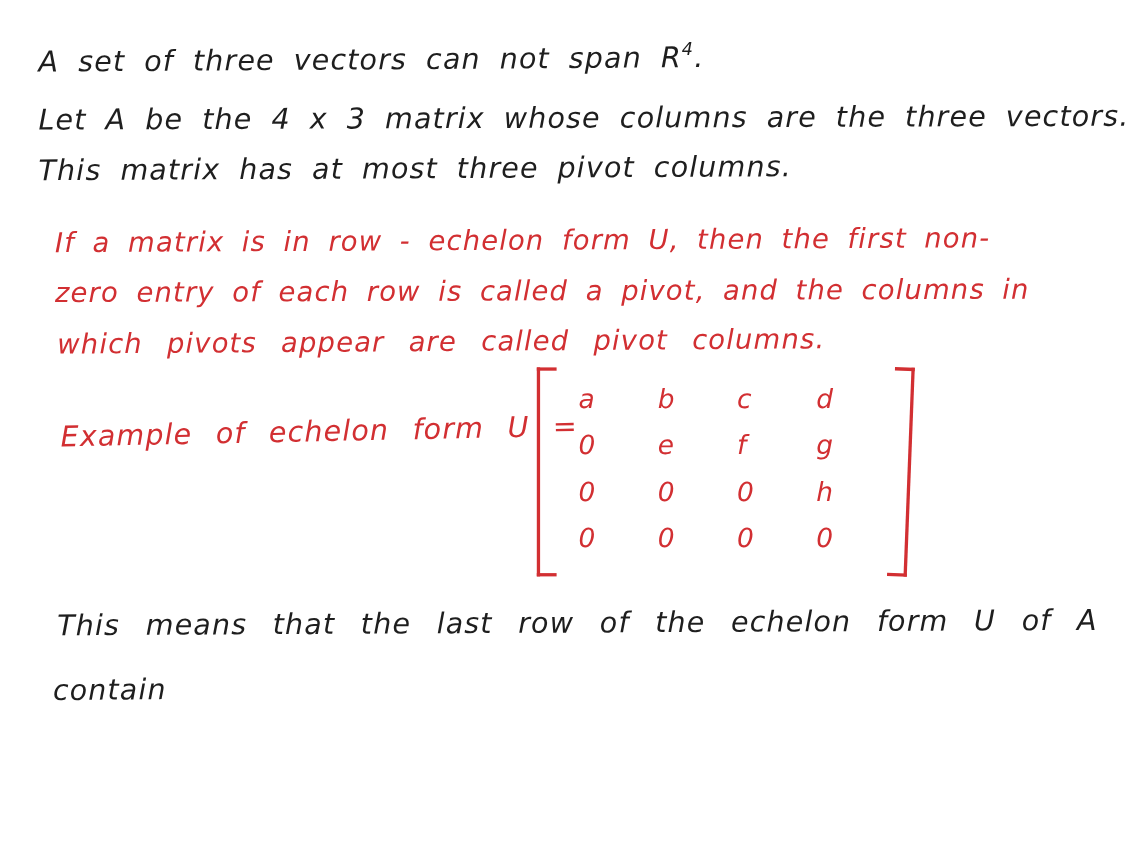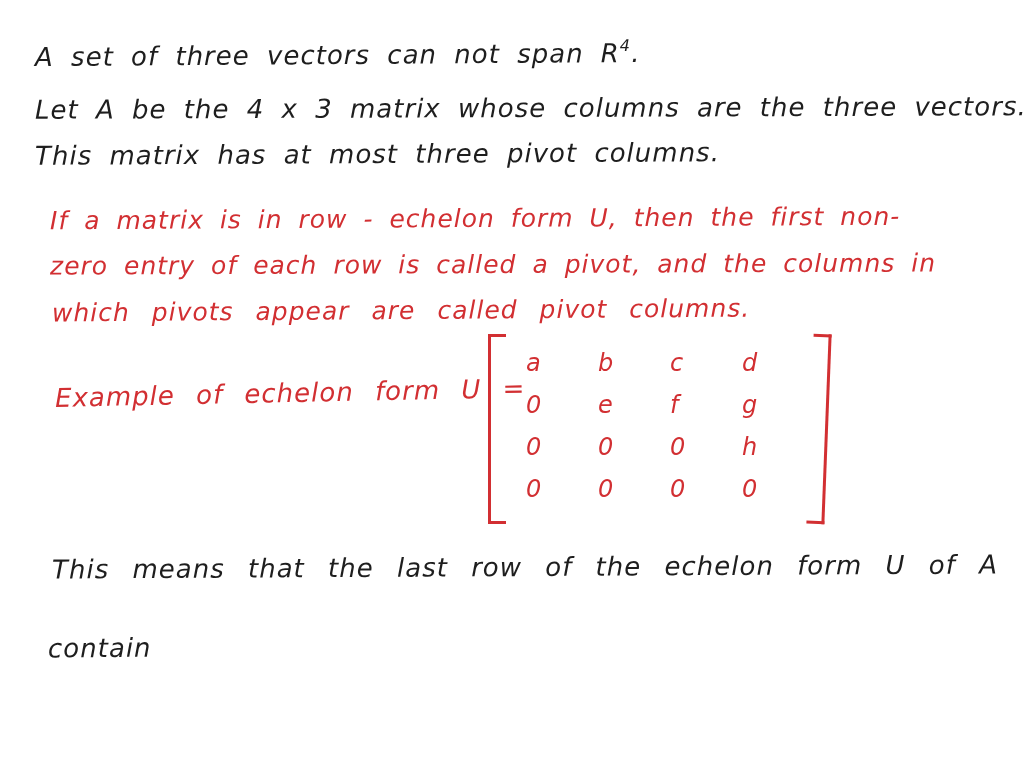--- a/index.html
+++ b/index.html
@@ -78,21 +78,21 @@
     font-style: italic;
     color: #d22f32;
     text-align: left;
     padding-left: 10px;
     line-height: 42px;
   }
 
   
   .concl-line { font-size: 26px; }
   #concl1 { left: 52px; top: 552px; word-spacing: 14px; transform: rotate(-0.3deg); }
-  #concl2 { left: 48px; top: 613px; transform: rotate(-0.5deg); margin-top: 20px; }
+  #concl2 { left: 48px; top: 613px; transform: rotate(-0.5deg); }
 </style>
 </head>
 <body>
 
 <div id="canvas">
 
   <div class="hw black stmt-line" id="stmt1"><span>A set of three vectors can not span R</span><span class="sup">4</span><span>.</span></div>
 
   <div class="hw black stmt-line" id="stmt2">Let A be the 4 x 3 matrix whose columns are the three vectors.</div>
 

